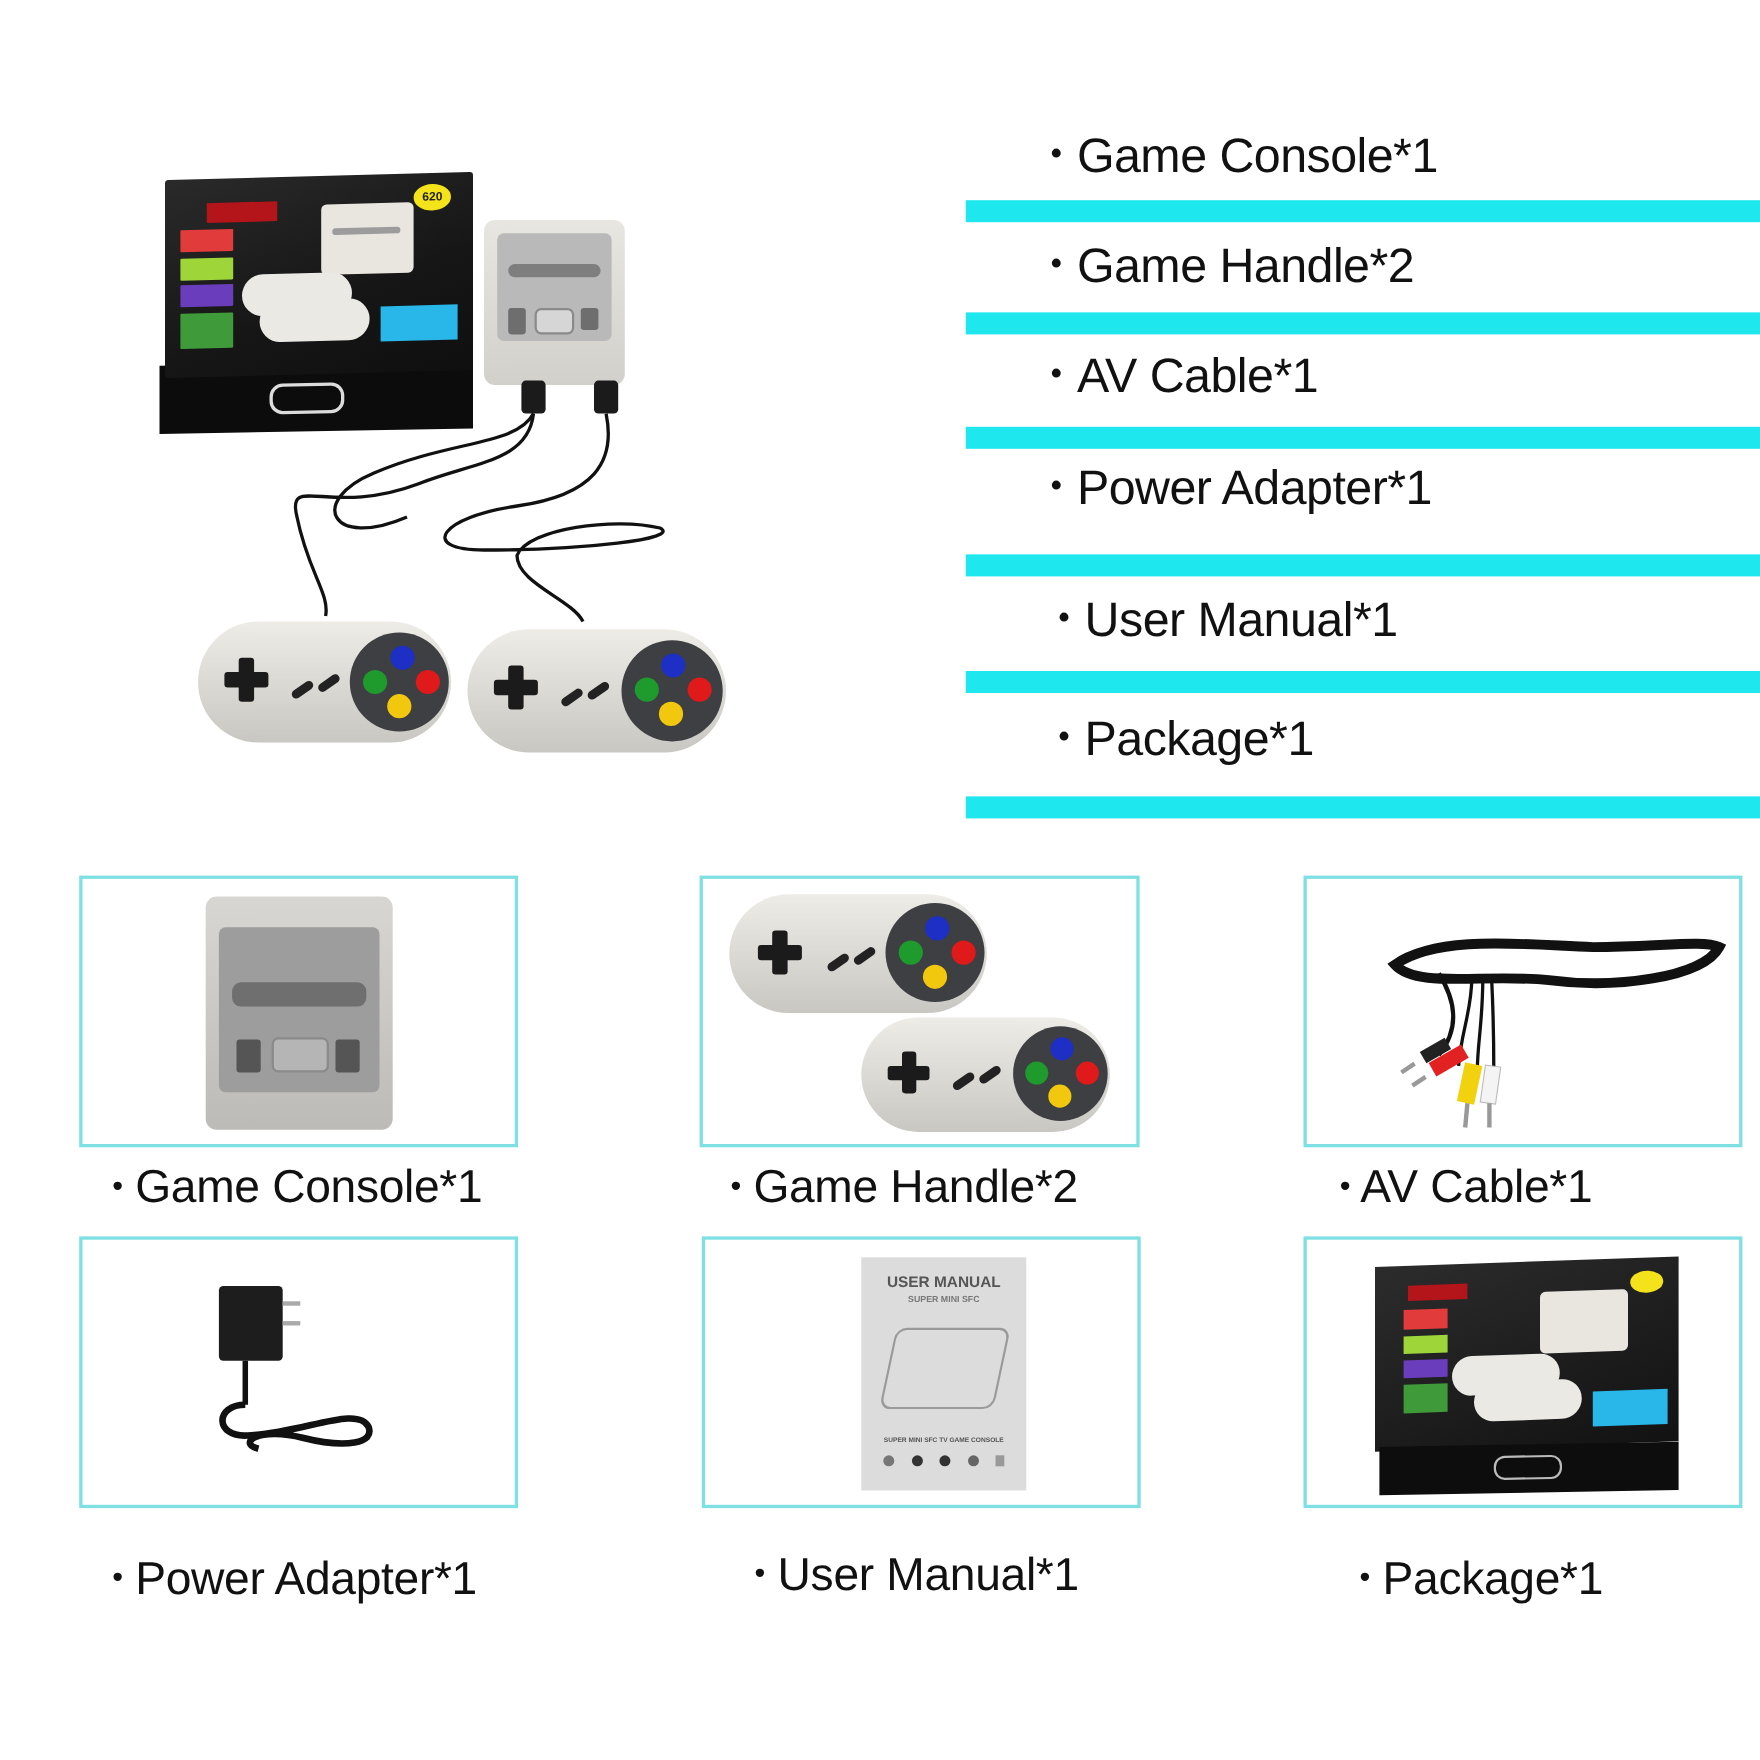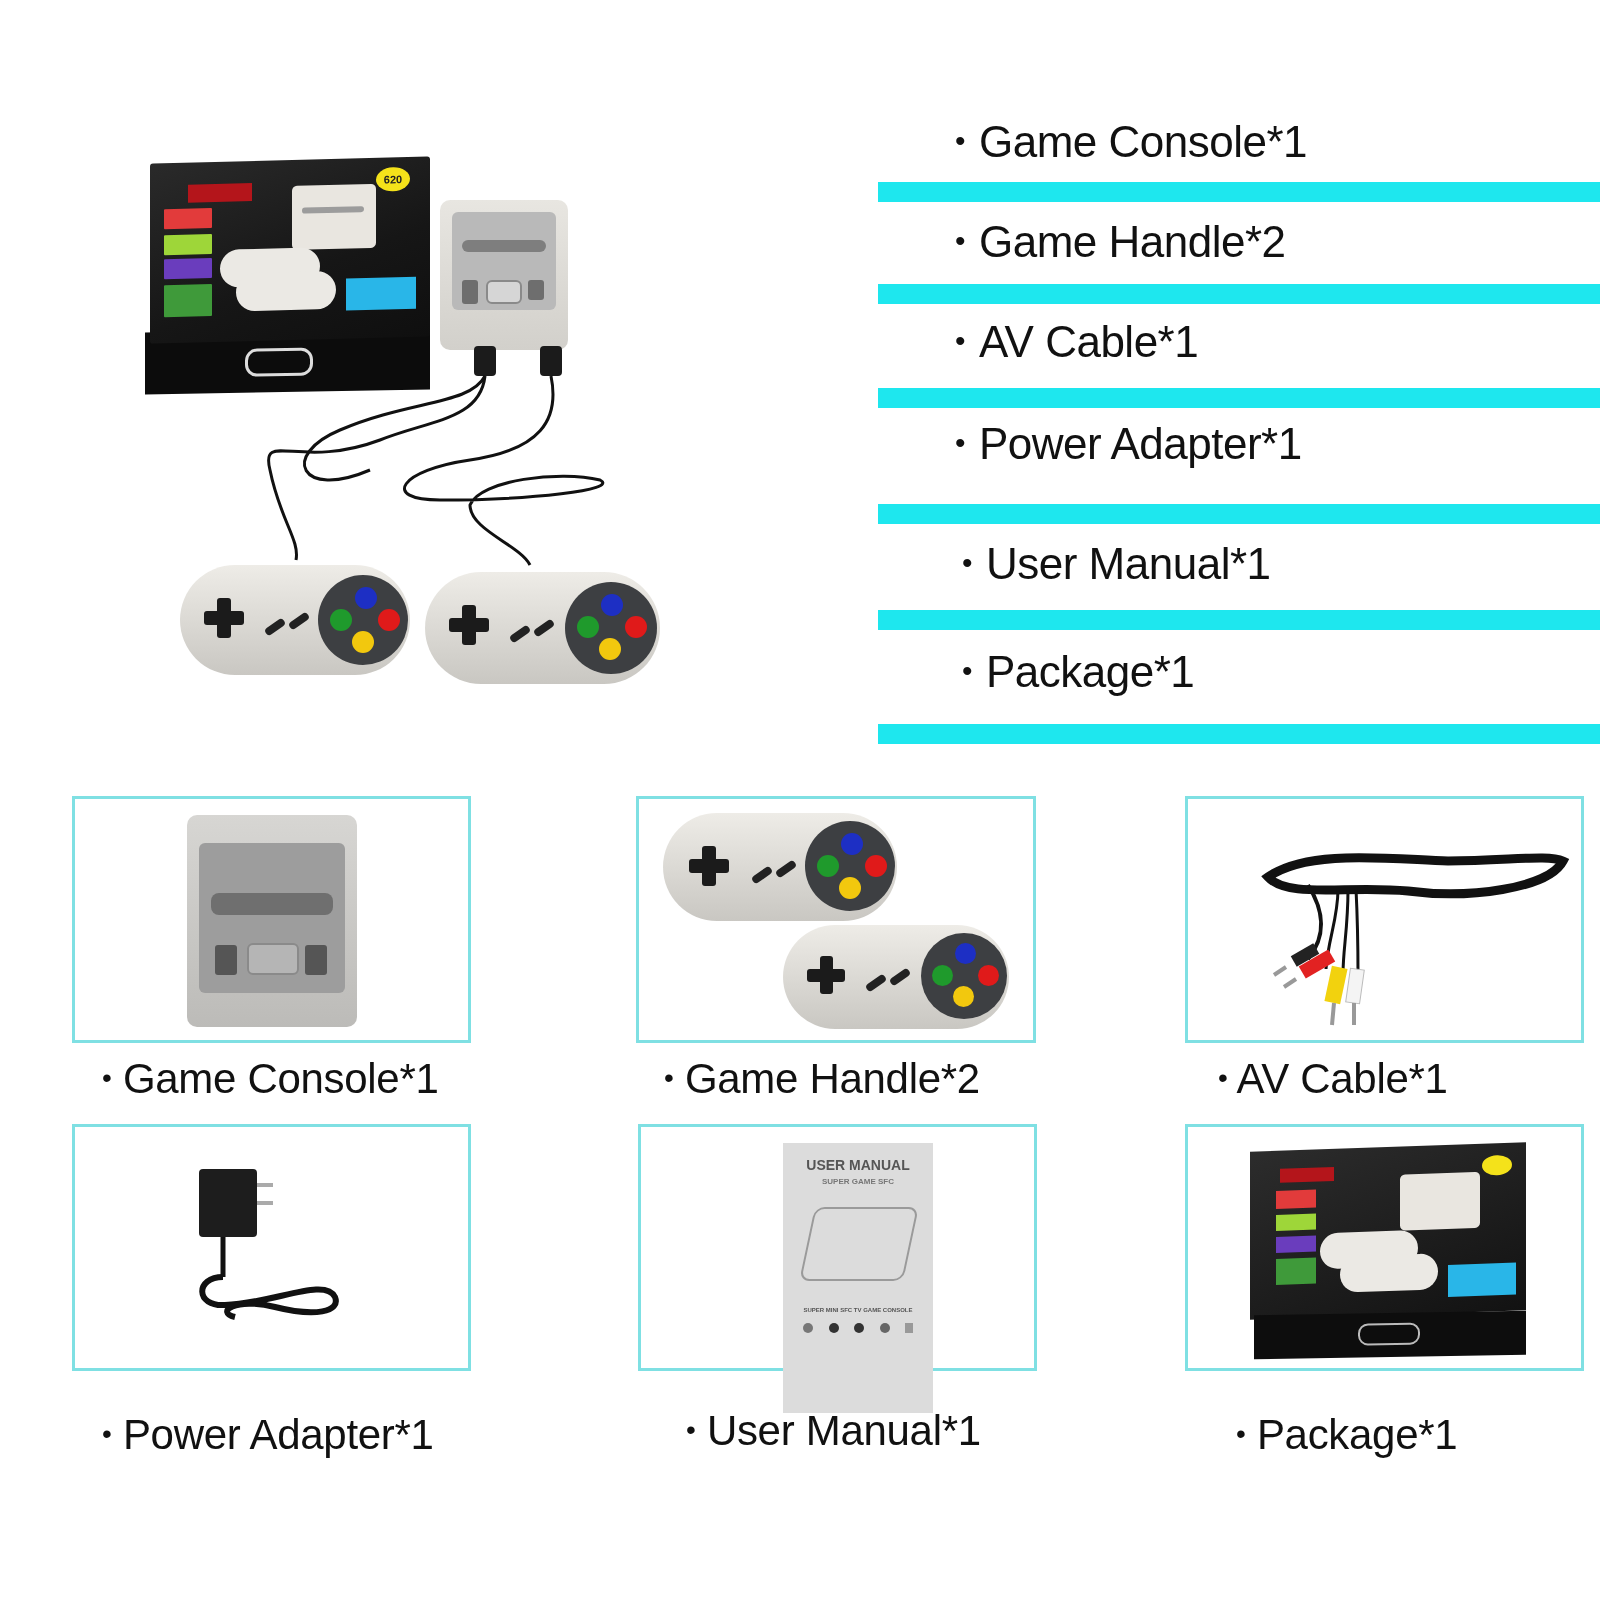--- a/index.html
+++ b/index.html
@@ -224,23 +224,23 @@
     <path d="M148 110 L148 150" stroke="#111" stroke-width="5" fill="none"></path>
     <path d="M148 150 C120 150 120 180 150 178 C200 176 250 150 260 170 C266 185 240 190 200 180 C160 170 140 185 160 190" stroke="#111" stroke-width="6" fill="none"></path>
   </svg>
 </div>
 <div class="caption" style="left:102px; top:1412px;">
   <span style="font-size:28px; vertical-align:middle; position:relative; top:-4px;">•</span>
   <span>Power Adapter*1</span>
 </div>
 
 <div class="frame" style="left:638px; top:1124px; width:399px; height:247px;">
-  <div class="manual" style="left:142px; top:16px; width:150px; height:270px;">
+  <div class="manual" style="left:142px; top:16px; width:150px; height:212px;">
     <div class="mt" style="top:14px; font-size:14px;">USER MANUAL</div>
-    <div class="mt" style="top:34px; font-size:8px; color:#777;">SUPER GAME SFC</div>
+    <div class="mt" style="top:34px; font-size:8px; color:#777;">SUPER MINI SFC</div>
     <div class="abs" style="left:24px; top:64px; width:100px; height:70px; border:2px solid #9a9a9a; border-radius:10px; transform:skewX(-12deg);"></div>
     <div class="mt" style="top:164px; font-size:6px; color:#555;">SUPER MINI SFC TV GAME CONSOLE</div>
     <div class="abs" style="left:20px; top:180px; width:110px; height:12px; display:flex; justify-content:space-between;">
       <span style="width:10px;height:10px;border-radius:50%;background:#777;display:inline-block;"></span>
       <span style="width:10px;height:10px;border-radius:50%;background:#333;display:inline-block;"></span>
       <span style="width:10px;height:10px;border-radius:50%;background:#333;display:inline-block;"></span>
       <span style="width:10px;height:10px;border-radius:50%;background:#666;display:inline-block;"></span>
       <span style="width:8px;height:10px;background:#999;display:inline-block;"></span>
     </div>
   </div>

